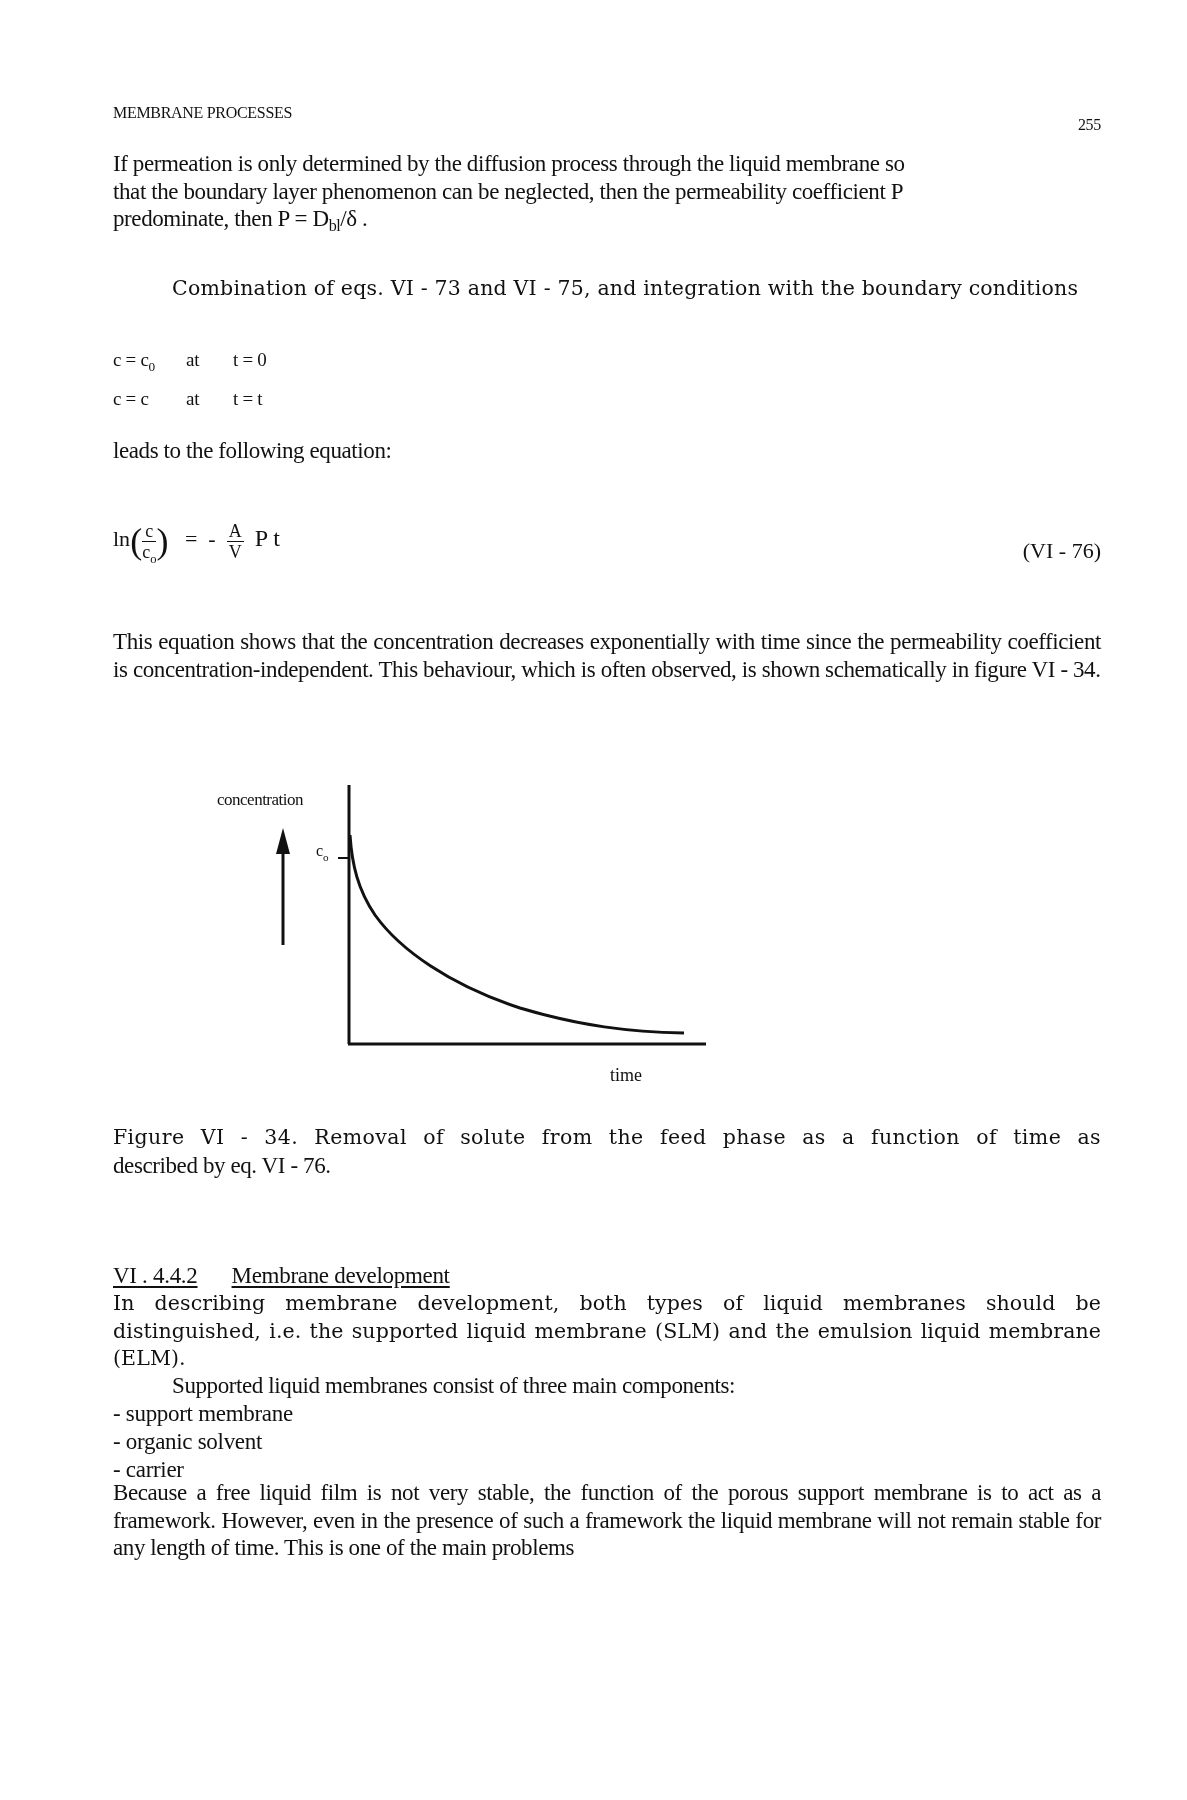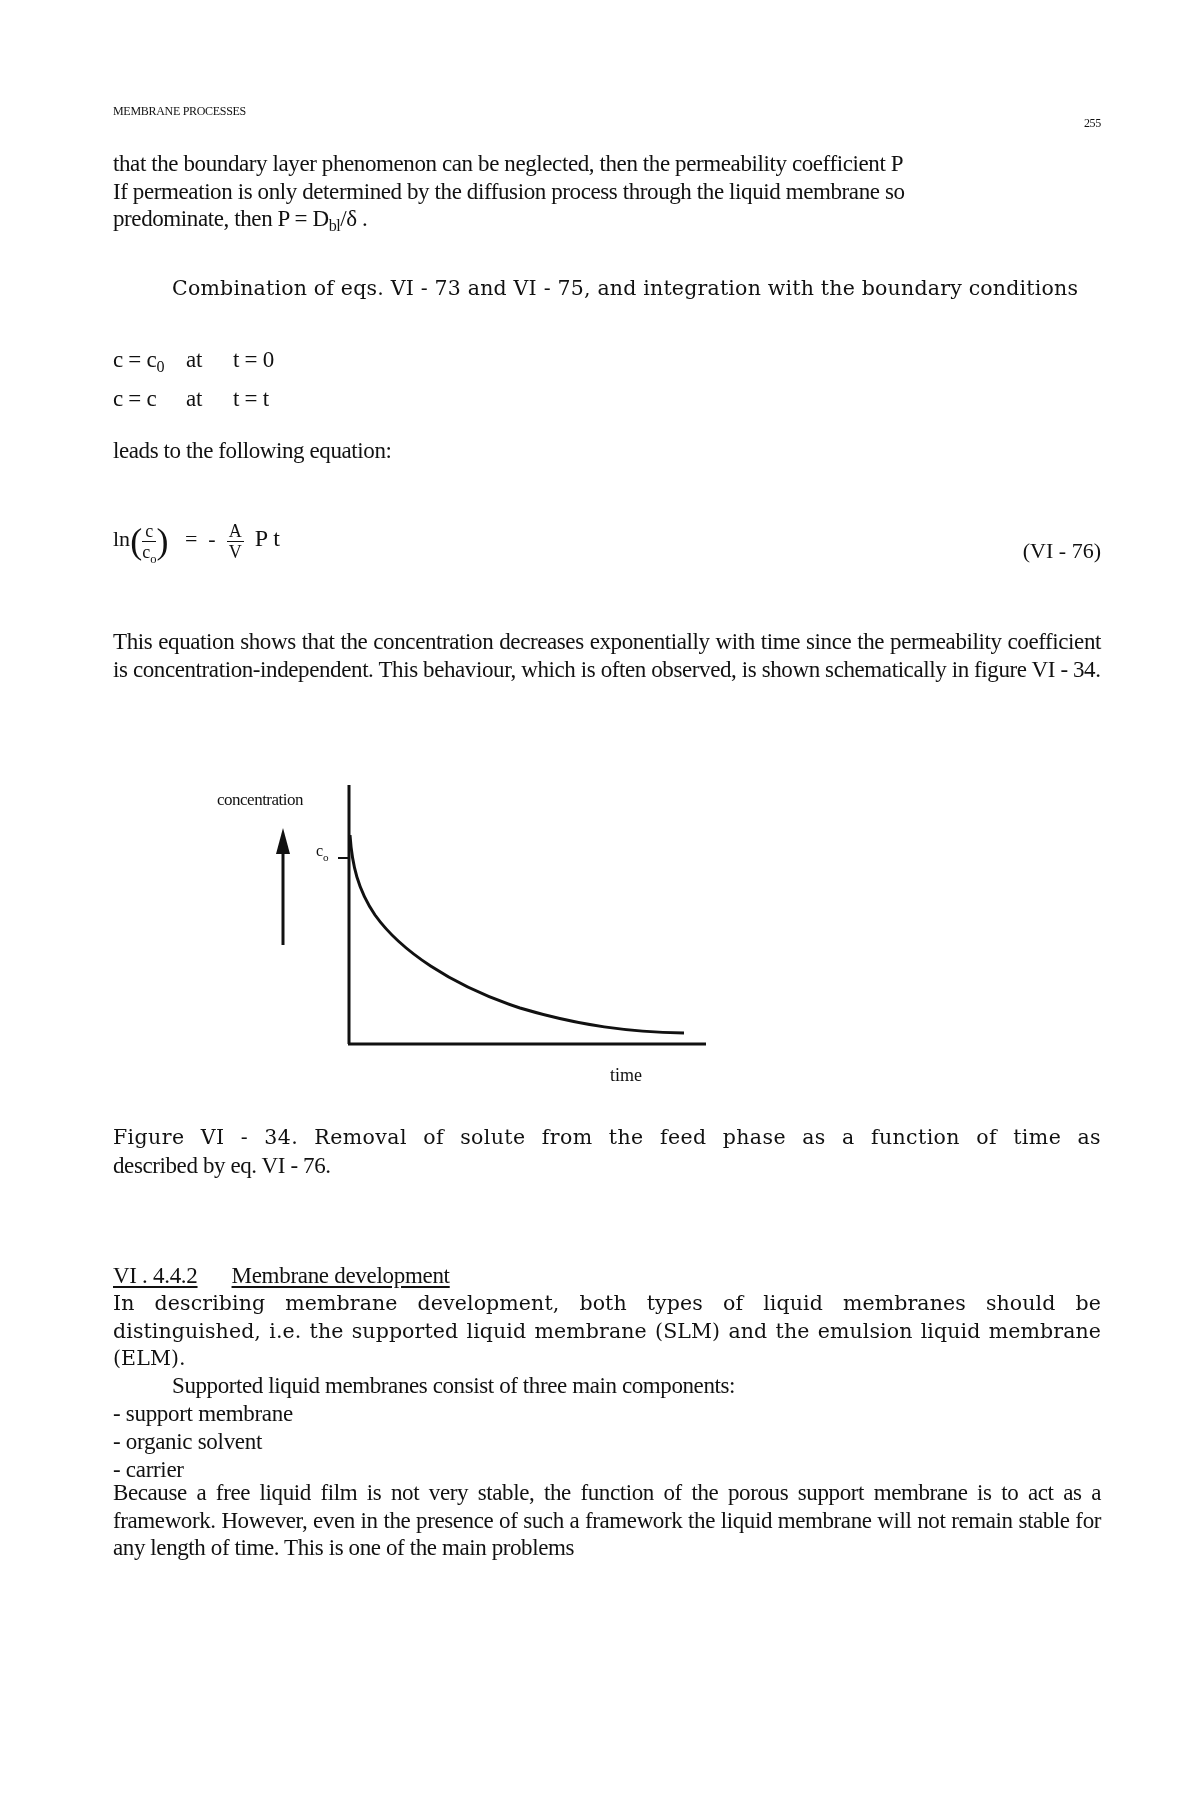--- a/index.html
+++ b/index.html
@@ -1,24 +1,24 @@
 <!DOCTYPE html>
 <html><head>
 <meta charset="utf-8">
 <style>
   html, body { margin: 0; padding: 0; background: #ffffff; }
   body { width: 1187px; height: 1800px; position: relative; overflow: hidden;
          font-family: "Liberation Serif", "DejaVu Serif", serif; color: #111; }
   .abs { position: absolute; }
-  .header { top: 104px; left: 113px; width: 988px; font-size: 12px; letter-spacing: -0.3px; }
+  .header { top: 104px; left: 113px; width: 988px; font-size: 16px; letter-spacing: -0.3px; }
   .header .pagenum { position: absolute; right: 0; top: 12px; }
   .para { left: 113px; width: 988px; font-size: 23px; line-height: 27.5px; text-align: justify;
           letter-spacing: -0.4px; word-spacing: 0px; }
   .indent { text-indent: 59px; }
-  .cond { left: 113px; font-size: 23px; line-height: 39px; letter-spacing: -0.3px; }
+  .cond { left: 113px; font-size: 19px; line-height: 39px; letter-spacing: -0.3px; }
   .cond span { display: inline-block; }
   .c1 { width: 73px; } .c2 { width: 47px; }
   sub { font-size: 70%; vertical-align: -5px; line-height: 0; }
   .eq { top: 520px; left: 113px; width: 988px; height: 60px; font-size: 22px; }
   .frac { display: inline-block; vertical-align: middle; text-align: center; line-height: 20px; }
   .frac .num { display: block; border-bottom: 1.5px solid #111; padding: 0 2px; font-size: 18px; }
   .frac .den { display: block; font-size: 18px; }
   .paren { font-size: 36px; vertical-align: middle; font-weight: 200; }
   .eqnum { position: absolute; right: 0; top: 18px; }
   .figure { top: 780px; left: 200px; width: 560px; height: 330px; }
@@ -28,22 +28,22 @@
 </style>
 </head>
 <body>
 
 <div class="abs header">
   <span>MEMBRANE PROCESSES</span>
   <span class="pagenum">255</span>
 </div>
 
 <div class="abs para" style="top:150px;">
+  <div>If permeation is only determined by the diffusion process through the liquid membrane so</div>
   <div>that the boundary layer phenomenon can be neglected, then the permeability coefficient P</div>
-  <div>If permeation is only determined by the diffusion process through the liquid membrane so</div>
   <div><span>predominate, then P = D</span><sub>bl</sub><span>/δ .</span></div>
 </div>
 
 <div class="abs para indent" style="top:275px; font-family:'DejaVu Serif',serif; font-size:20.5px; letter-spacing:0.2px;">Combination of eqs. VI - 73 and VI - 75, and integration with the boundary conditions</div>
 
 <div class="abs cond" style="top:340px;">
   <div>
     <span class="c1"><span>c = c</span><sub>0</sub></span><span class="c2">at</span><span>t = 0</span>
   </div>
   <div>

